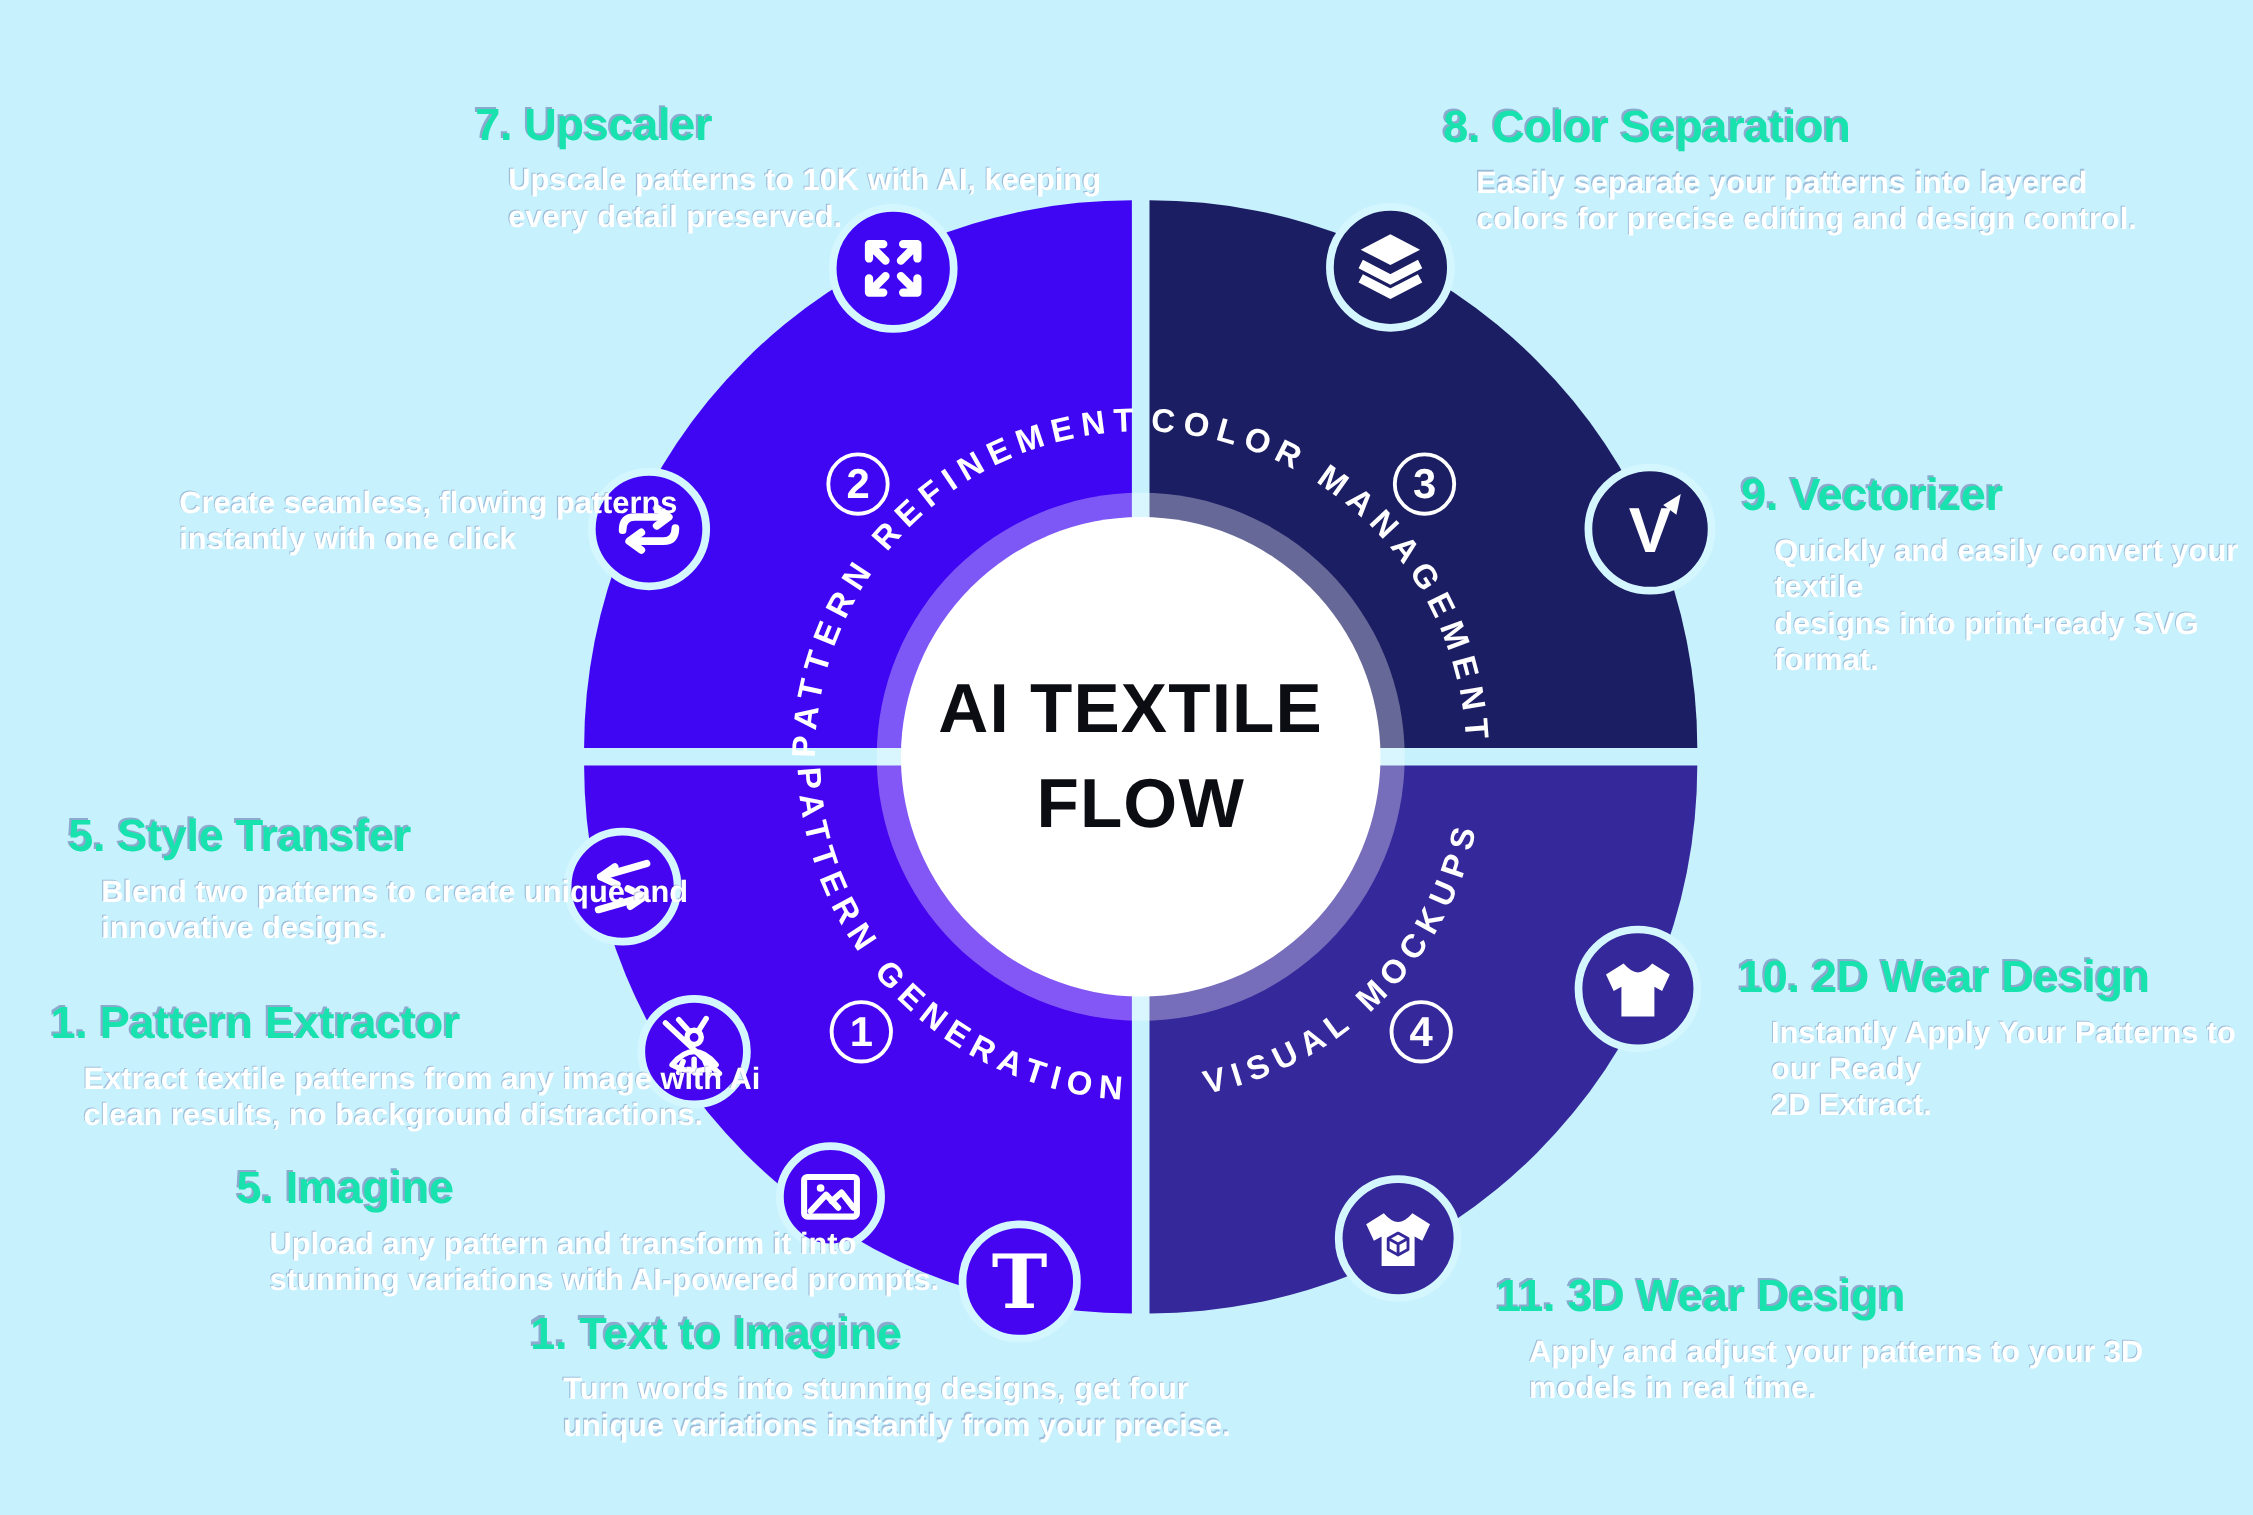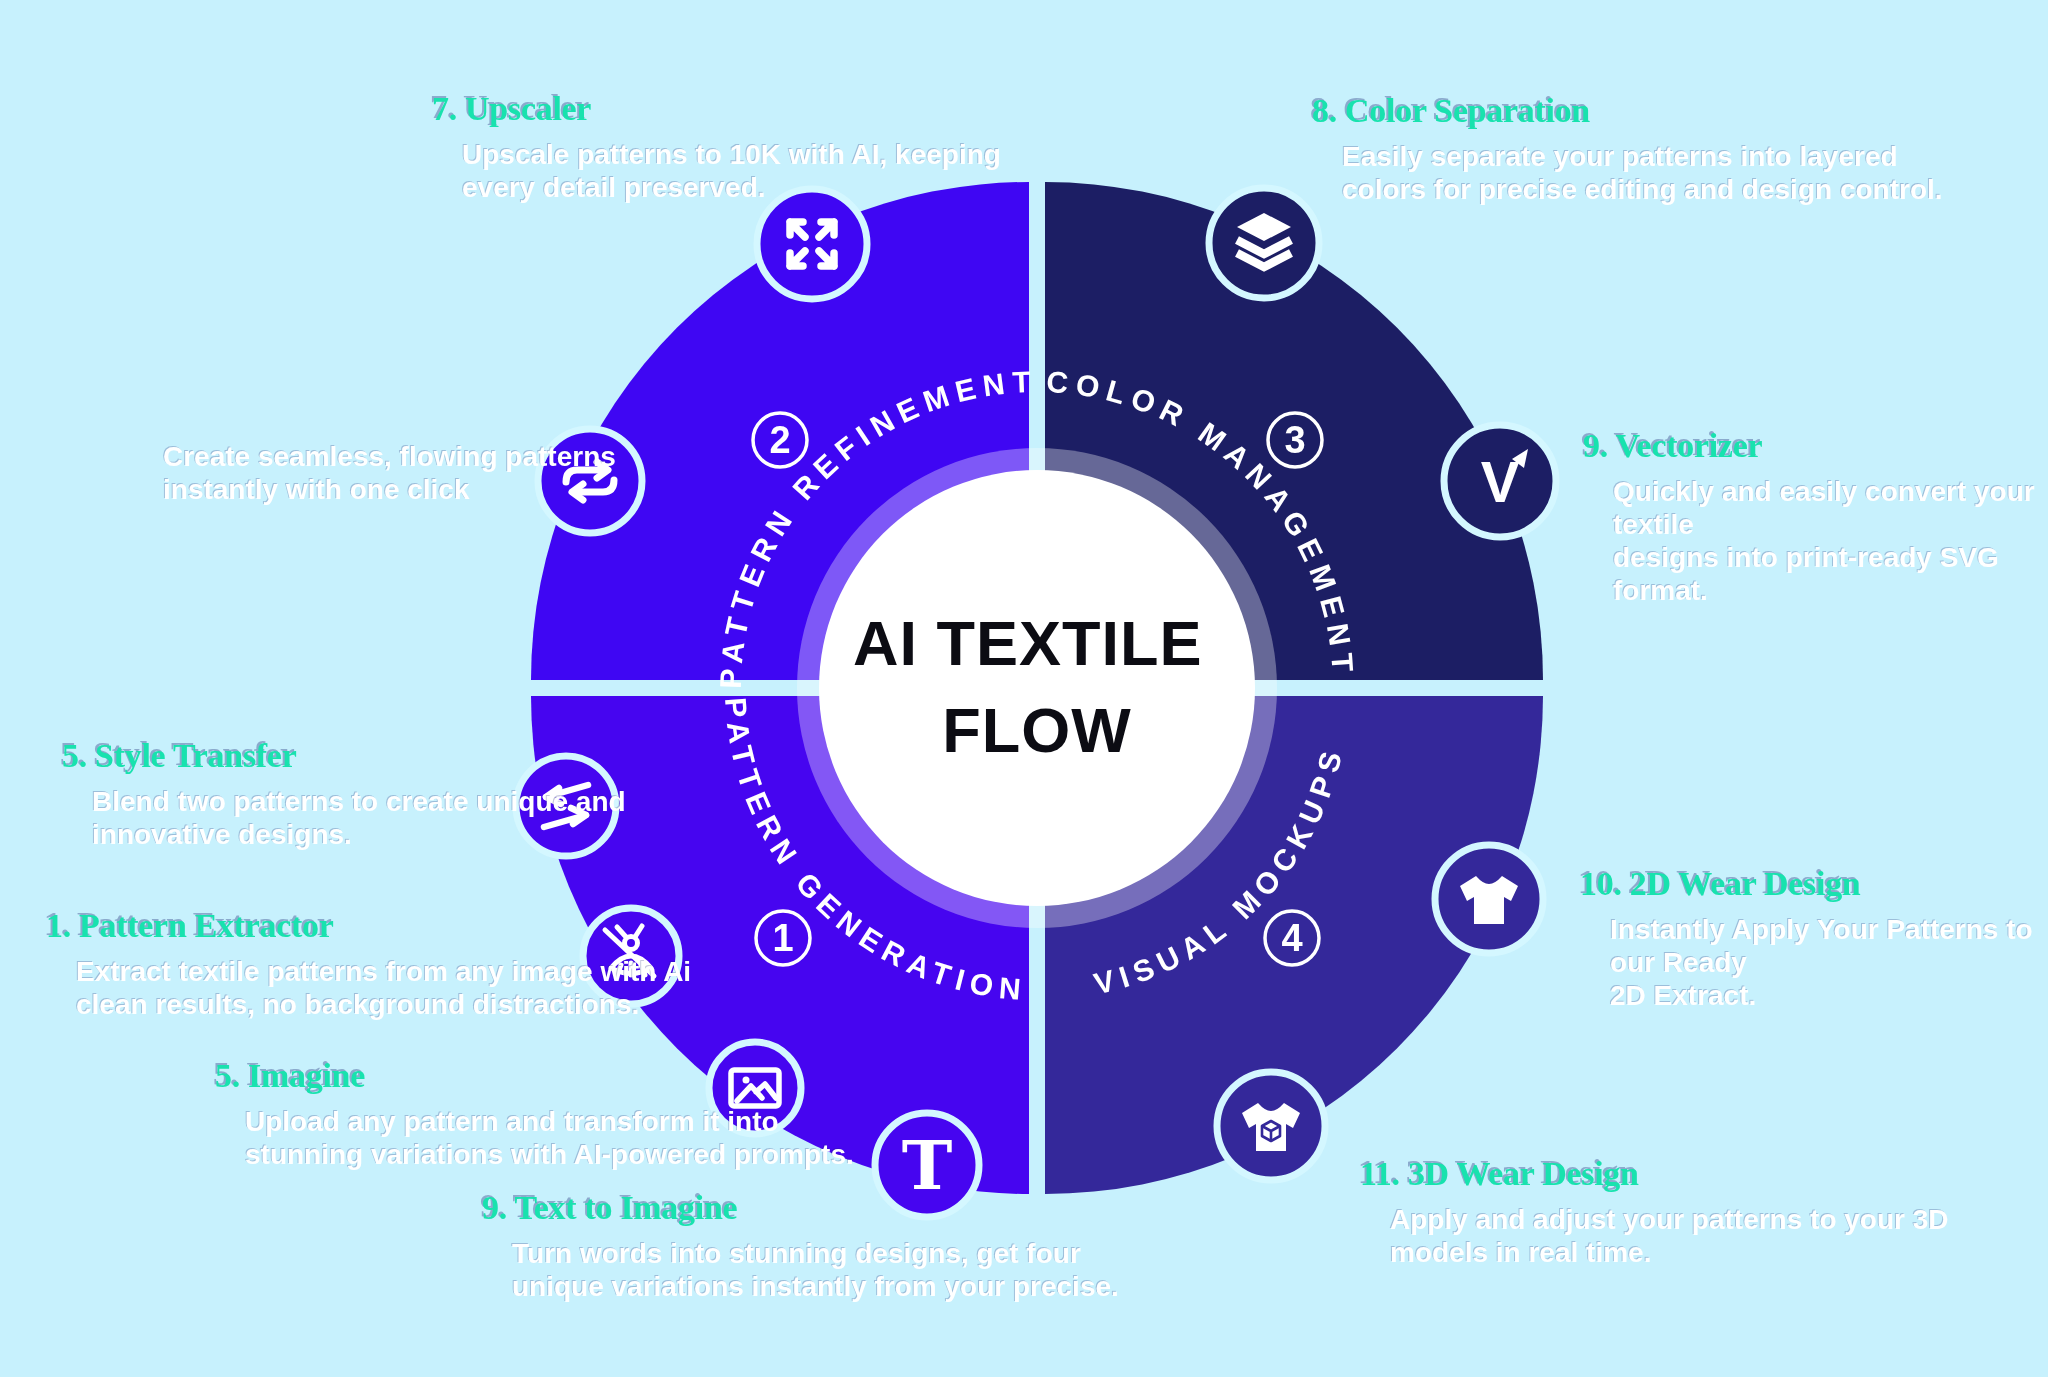--- a/index.html
+++ b/index.html
@@ -8,27 +8,26 @@
     background:#c7f1fd;
     font-family:"Liberation Sans", sans-serif;
     position:relative;overflow:hidden;
   }
   .stage{position:absolute;inset:0;}
   svg.diagram{position:absolute;left:0;top:0;}
 
   .step{position:absolute;}
   .step h2{
     margin:0;
-    font-size:34px;
+    font-size:41px;
     font-weight:800;
     color:#18e2ae;
     letter-spacing:-0.3px;
     text-shadow:-2px -2px 0 rgba(28,38,115,0.35);
     white-space:nowrap;
-    font-family:Liberation Serif, serif;
   }
   .step p{
     margin:10px 0 0 30px;
     font-size:28px;
     font-weight:700;
     line-height:33px;
     color:#ffffff;
     white-space:pre-line;
     text-shadow:-1px -1px 0 rgba(28,38,115,0.25);
   }
@@ -239,21 +238,21 @@
 clean results, no background distractions.</p>
   </div>
 
   <div class="step" style="left:215px;top:1057px">
     <h2>5. Imagine</h2>
     <p>Upload any pattern and transform it into
 stunning variations with AI-powered prompts.</p>
   </div>
 
   <div class="step" style="left:482px;top:1189px">
-    <h2>9. Text to Imagine</h2>
+    <h2>1. Text to Imagine</h2>
     <p>Turn words into stunning designs, get four
 unique variations instantly from your precise.</p>
   </div>
 
   <div class="step" style="left:1580px;top:865px">
     <h2>10. 2D Wear Design</h2>
     <p>Instantly Apply Your Patterns to our Ready
 2D Extract.</p>
   </div>
 

